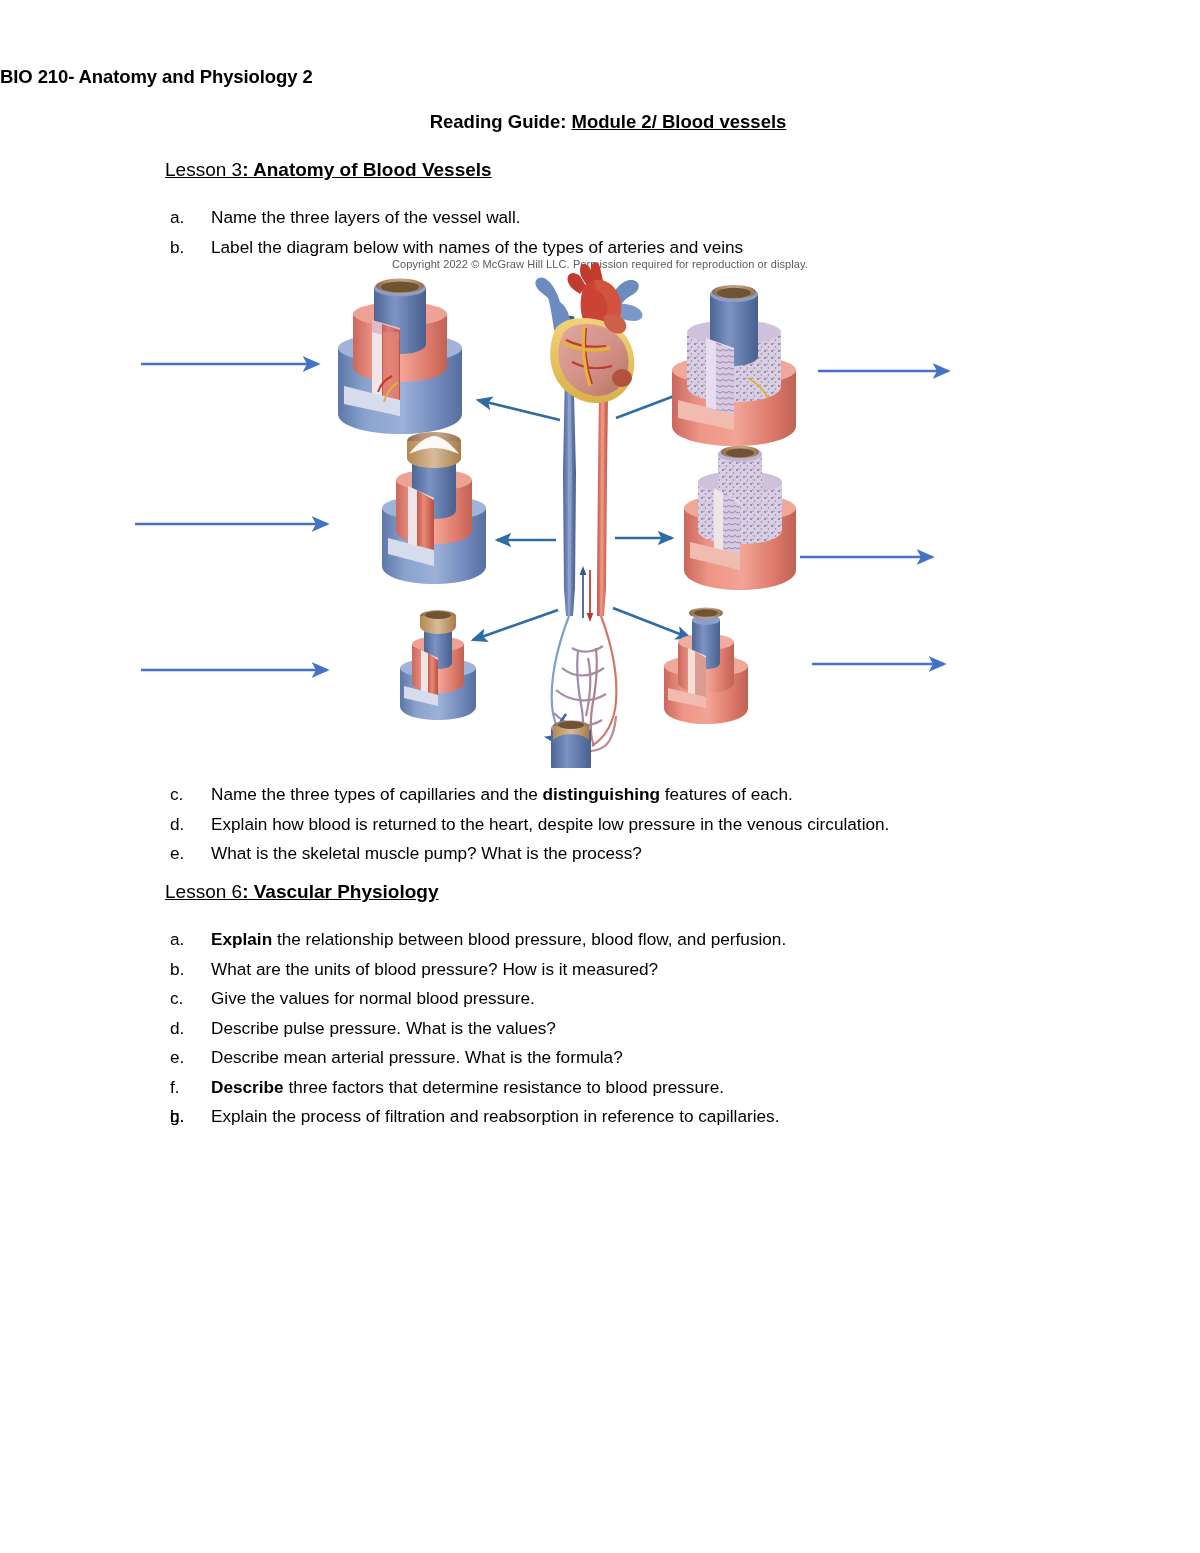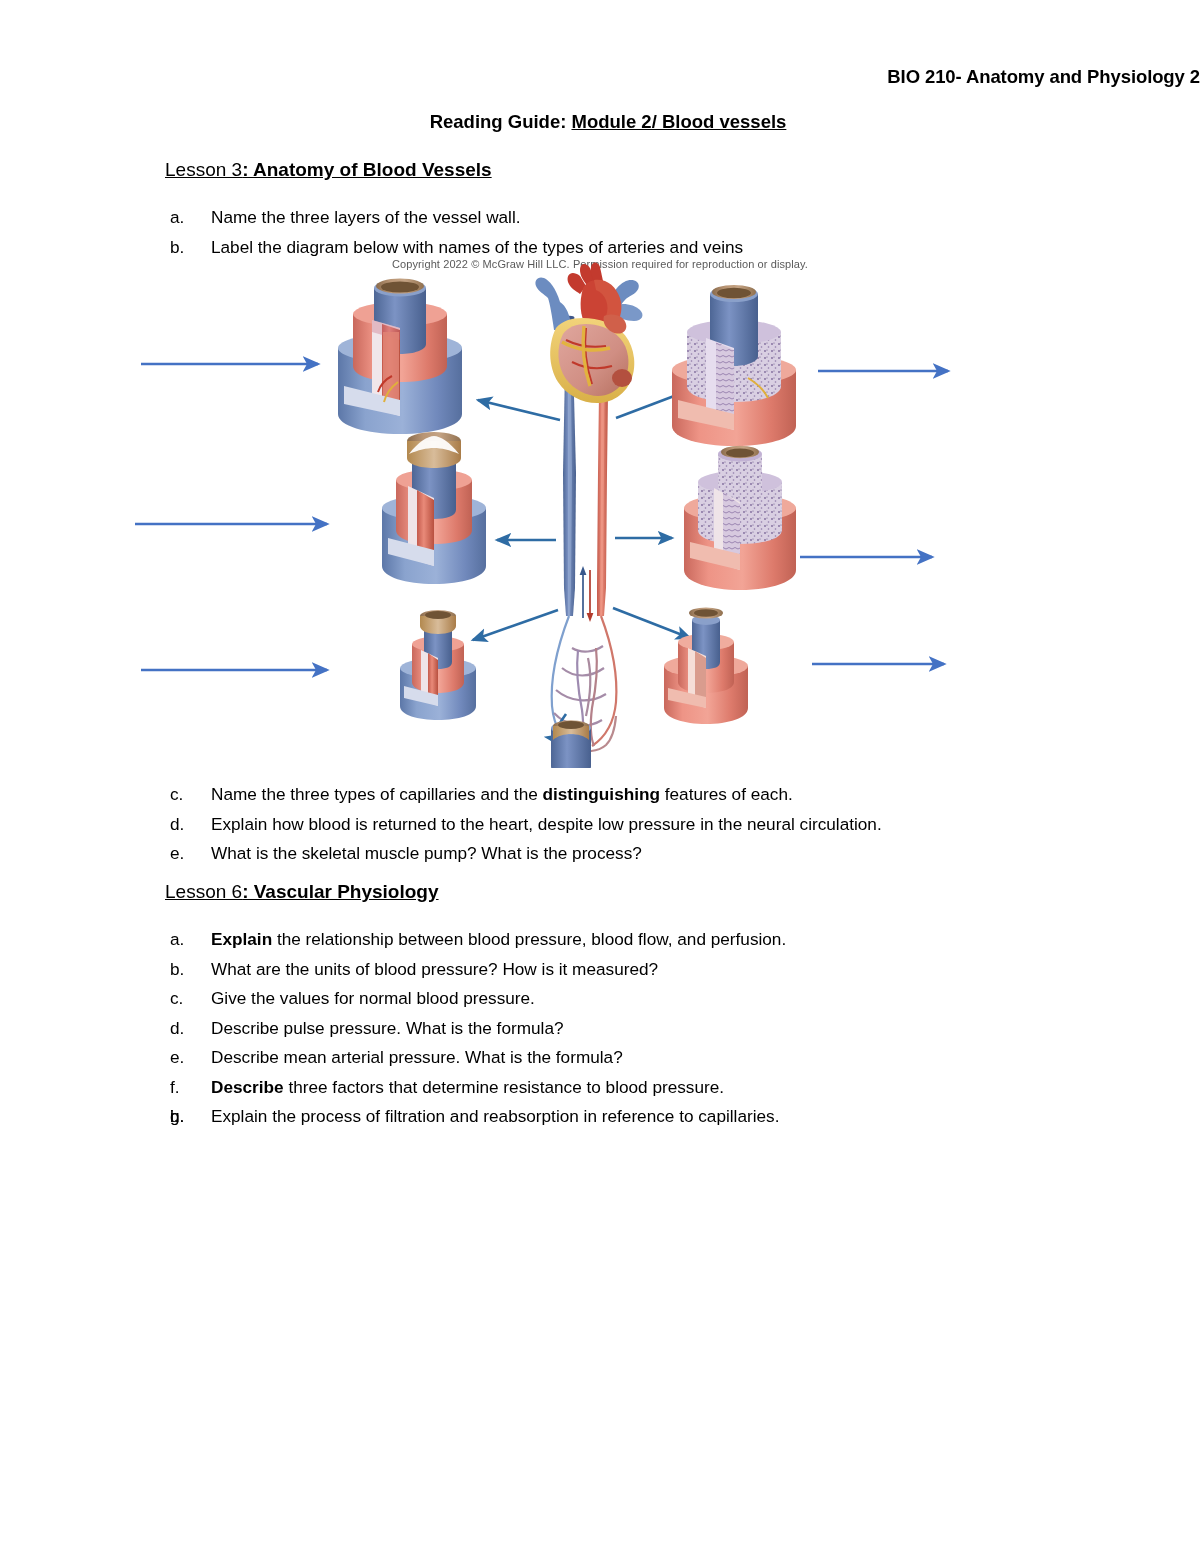--- a/index.html
+++ b/index.html
@@ -18,21 +18,21 @@
     background: #ffffff;
     overflow: hidden;
   }
 
   
   .doc-title {
     position: absolute;
     left: 0;
     top: 66px;
     width: 1200px;
-    text-align: right;
+    text-align: left;
     font-size: 18.5px;
     font-weight: bold;
     letter-spacing: -0.1px;
   }
   .doc-subtitle {
     position: absolute;
     left: 0;
     top: 111px;
     width: 1200px;
     text-align: center;
@@ -393,31 +393,31 @@
         <ellipse cx="571" cy="470" rx="20" ry="6.5" fill="#8AA0CA"></ellipse>
         <ellipse cx="571" cy="468" rx="18" ry="5.8" fill="url(#gLum)"></ellipse>
         <path d="M553 468 L553 482 C557 478 565 476 571 476 C577 476 585 478 589 482 L589 468 Z" fill="url(#gInner)"></path>
         <ellipse cx="571" cy="467" rx="13" ry="4" fill="#6F5335"></ellipse>
       </g>
     </svg>
   </div>
 
   <ul class="qlist" id="lesson3-list-bottom">
       <li><span class="marker">c.</span><span>Name the three types of capillaries and the <b>distinguishing</b> features of each.</span></li>
-      <li><span class="marker">d.</span><span>Explain how blood is returned to the heart, despite low pressure in the neural circulation.</span></li>
+      <li><span class="marker">d.</span><span>Explain how blood is returned to the heart, despite low pressure in the venous circulation.</span></li>
       <li><span class="marker">e.</span><span>What is the skeletal muscle pump? What is the process?</span></li>
     </ul>
 
   <div class="lesson-heading" id="lesson4-heading"><span class="lw">Lesson 6</span><span>: Vascular Physiology</span></div>
 
   <ul class="qlist" id="lesson4-list">
       <li><span class="marker">a.</span><span><b>Explain</b> the relationship between blood pressure, blood flow, and perfusion.</span></li>
       <li><span class="marker">b.</span><span>What are the units of blood pressure? How is it measured?</span></li>
       <li><span class="marker">c.</span><span>Give the values for normal blood pressure.</span></li>
-      <li><span class="marker">d.</span><span>Describe pulse pressure. What is the formula?</span></li>
+      <li><span class="marker">d.</span><span>Describe pulse pressure. What is the values?</span></li>
       <li><span class="marker">e.</span><span>Describe mean arterial pressure. What is the formula?</span></li>
       <li><span class="marker">f.</span><span><b>Describe</b> three factors that determine resistance to blood pressure.</span></li>
       <li><span class="marker">g.</span></li>
       <li><span class="marker">h.</span></li>
       <li><span class="marker">i.</span><span>Explain the process of filtration and reabsorption in reference to capillaries.</span></li>
     </ul>
 
 </div>
 
 </body></html>

